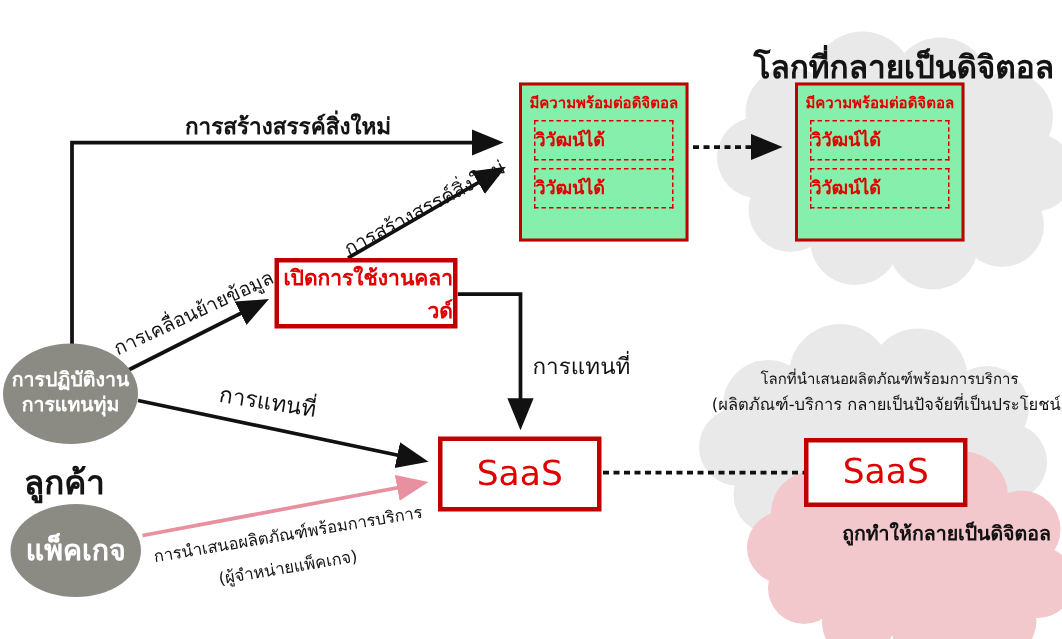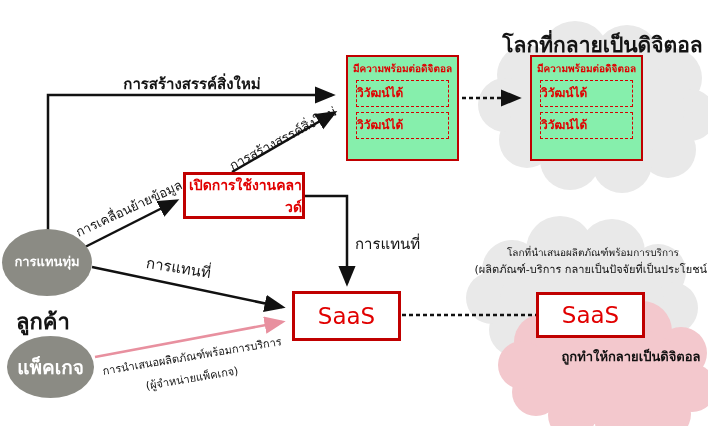--- a/index.html
+++ b/index.html
@@ -101,20 +101,21 @@
 
   <div class="lbl ctr" style="left:112px;top:72px;width:160px;font-size:15px;font-weight:bold;">การสร้างสรรค์สิ่งใหม่</div>
   <div class="lbl ctr rot" style="left:213px;top:128px;width:140px;font-size:13px;transform:rotate(-28deg);">การสร้างสรรค์สิ่งใหม่</div>
   <div class="lbl ctr rot" style="left:64px;top:198px;width:130px;font-size:13px;transform:rotate(-25deg);">การเคลื่อนย้ายข้อมูล</div>
   <div class="lbl ctr rot" style="left:136px;top:256px;width:85px;font-size:15px;transform:rotate(9deg);">การแทนที่</div>
   <div class="lbl" style="left:355px;top:232px;font-size:15px;">การแทนที่</div>
   <div class="lbl ctr rot" style="left:92px;top:347px;width:200px;font-size:11px;transform:rotate(-9.5deg);">การนำเสนอผลิตภัณฑ์พร้อมการบริการ</div>
   <div class="lbl ctr rot" style="left:118px;top:369px;width:148px;font-size:11px;transform:rotate(-9.5deg);">(ผู้จำหน่ายแพ็คเกจ)</div>
 
   <div class="node-ellipse" style="left:2px;top:229px;width:90px;height:67px;font-size:13px;">
+    <div>การปฏิบัติงาน</div>
     <div>การแทนทุ่ม</div>
   </div>
   <div class="lbl" style="left:16px;top:304px;font-size:22px;font-weight:bold;">ลูกค้า</div>
   <div class="node-ellipse" style="left:7px;top:336px;width:87px;height:62px;font-size:19px;">
     <div>แพ็คเกจ</div>
   </div>
 
   <div class="redbox" style="left:183px;top:172px;width:122px;height:47px;font-size:14px;font-weight:bold;">
     <span>เปิดการใช้งานคลาวด์</span>
   </div>

